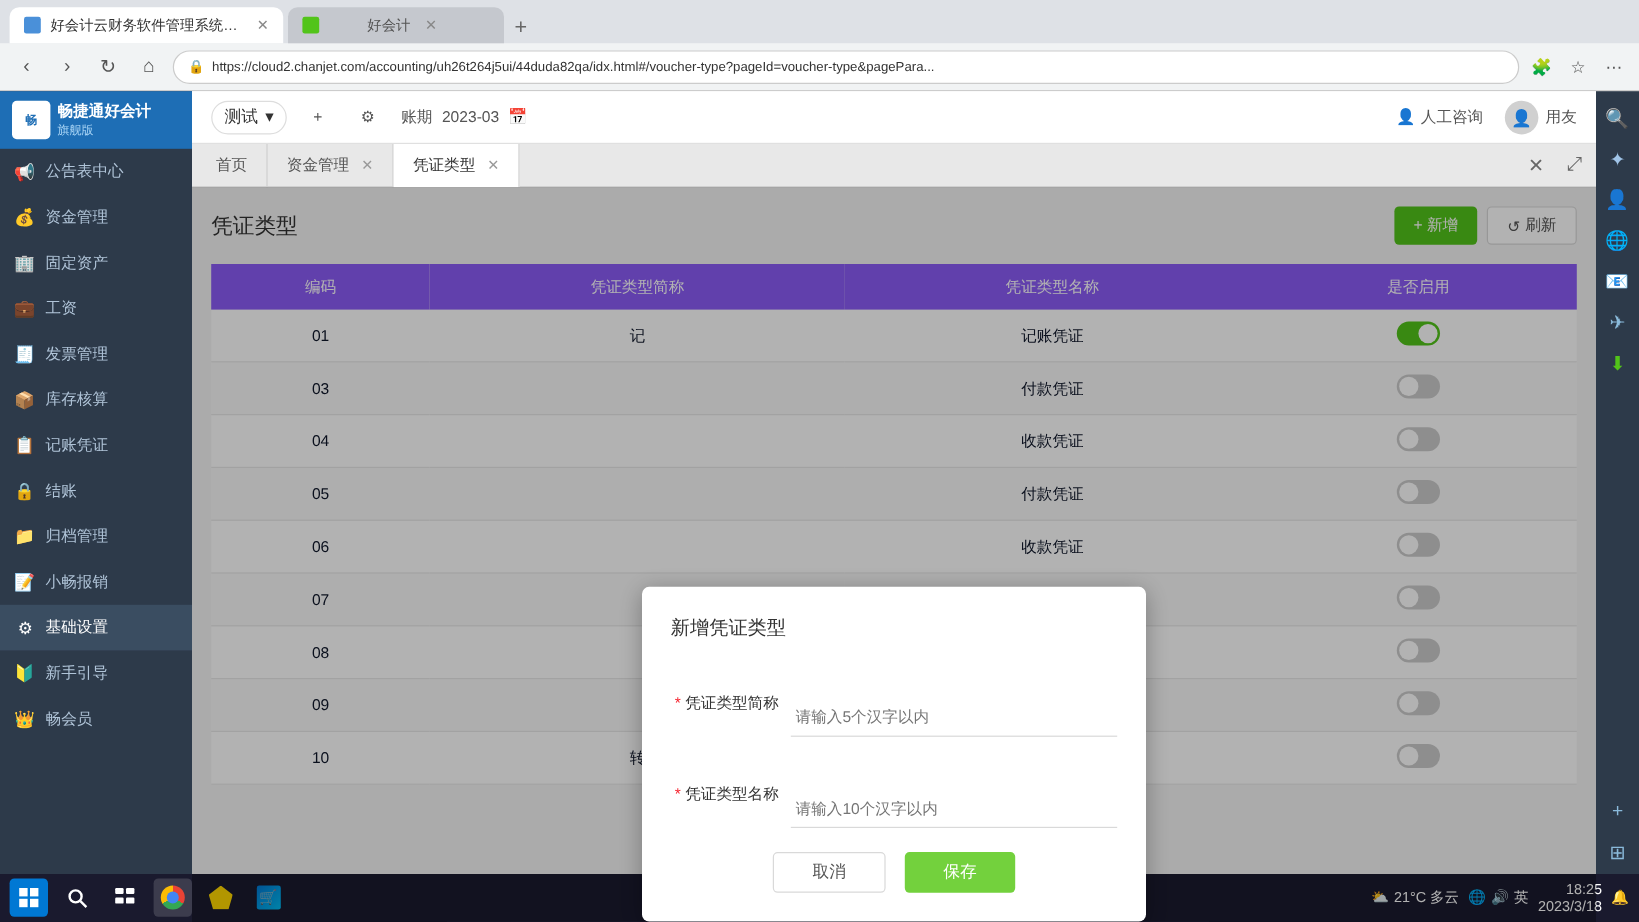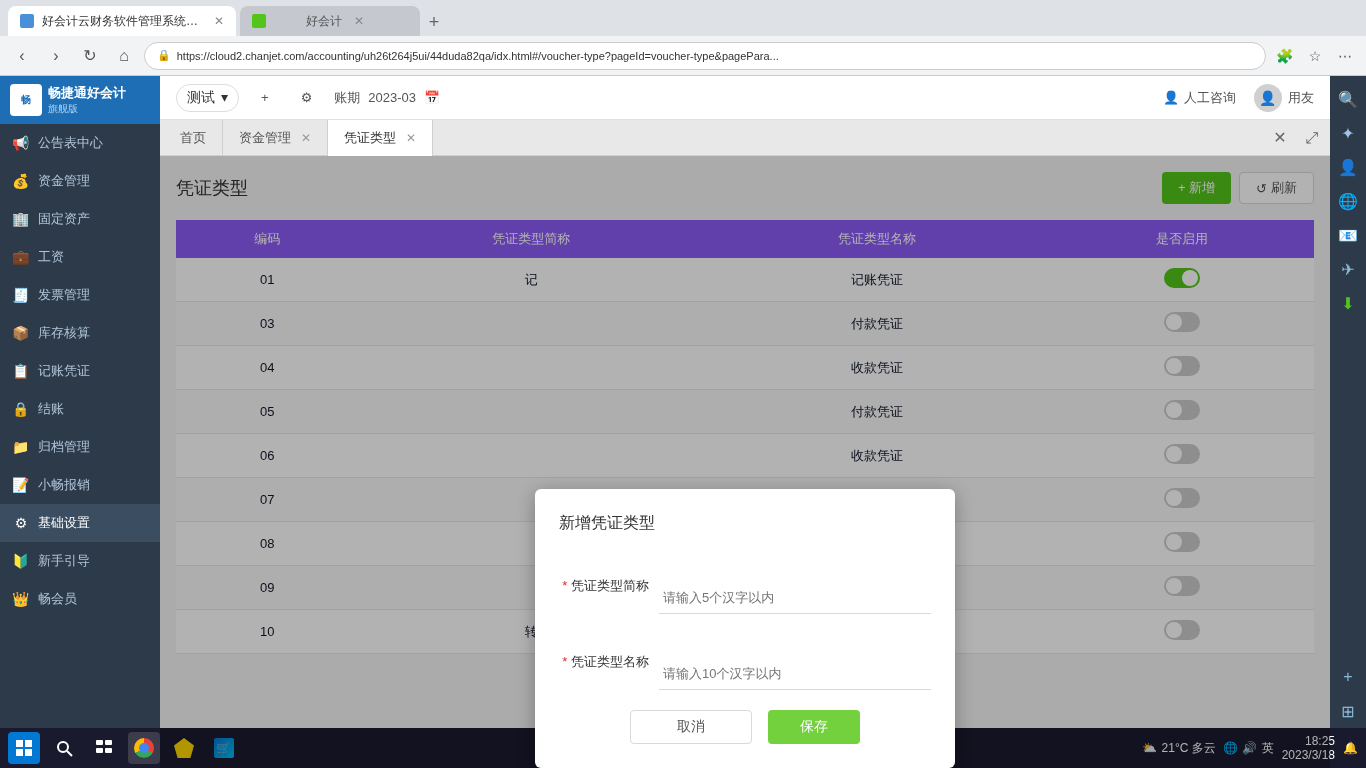--- a/index.html
+++ b/index.html
@@ -81,21 +81,21 @@
 
     
     .modal-overlay { position: absolute; top: 0; left: 0; right: 0; bottom: 0; background: rgba(0,0,0,0.3); display: flex; align-items: flex-end; justify-content: center; z-index: 100; }
     .modal { background: #fff; border-radius: 6px; width: 420px; padding: 24px; box-shadow: 0 4px 20px rgba(0,0,0,0.3); position: relative; }
     .modal-title { font-size: 16px; color: #333; font-weight: 500; margin-bottom: 24px; }
     .form-row { display: flex; align-items: center; margin-bottom: 20px; }
     .form-label { font-size: 13px; color: #333; width: 100px; text-align: right; padding-right: 10px; flex-shrink: 0; }
     .form-label::before { content: '* '; color: #f5222d; }
     .form-input { flex: 1; height: 32px; border: none; border-bottom: 1px solid #d9d9d9; outline: none; font-size: 13px; color: #999; padding: 0 4px; margin-top: 24px; }
     .modal-footer { display: flex; justify-content: center; gap: 16px; margin-top: 8px; }
-    .btn-cancel { background: #fff; color: #555; border: 1px solid #d9d9d9; border-radius: 4px; padding: 7px 46px; cursor: pointer; font-size: 14px; }
+    .btn-cancel { background: #fff; color: #555; border: 1px solid #d9d9d9; border-radius: 4px; padding: 7px 32px; cursor: pointer; font-size: 14px; }
     .btn-save { background: #73d13d; color: #fff; border: none; border-radius: 4px; padding: 7px 32px; cursor: pointer; font-size: 14px; }
 
     
     .right-sidebar { width: 36px; background: #2d3a4a; display: flex; flex-direction: column; align-items: center; padding: 8px 0; gap: 4px; }
     .right-icon { width: 30px; height: 30px; display: flex; align-items: center; justify-content: center; color: #8abadb; font-size: 16px; cursor: pointer; border-radius: 4px; }
 
     
     .taskbar { height: 40px; background: #1a1a2e; display: flex; align-items: center; padding: 0 8px; gap: 8px; position: fixed; bottom: 0; width: 1366px; }
     .taskbar-start { width: 32px; height: 32px; background: #0078d4; display: flex; align-items: center; justify-content: center; border-radius: 4px; cursor: pointer; }
     .taskbar-btn { width: 32px; height: 32px; display: flex; align-items: center; justify-content: center; cursor: pointer; border-radius: 4px; }

